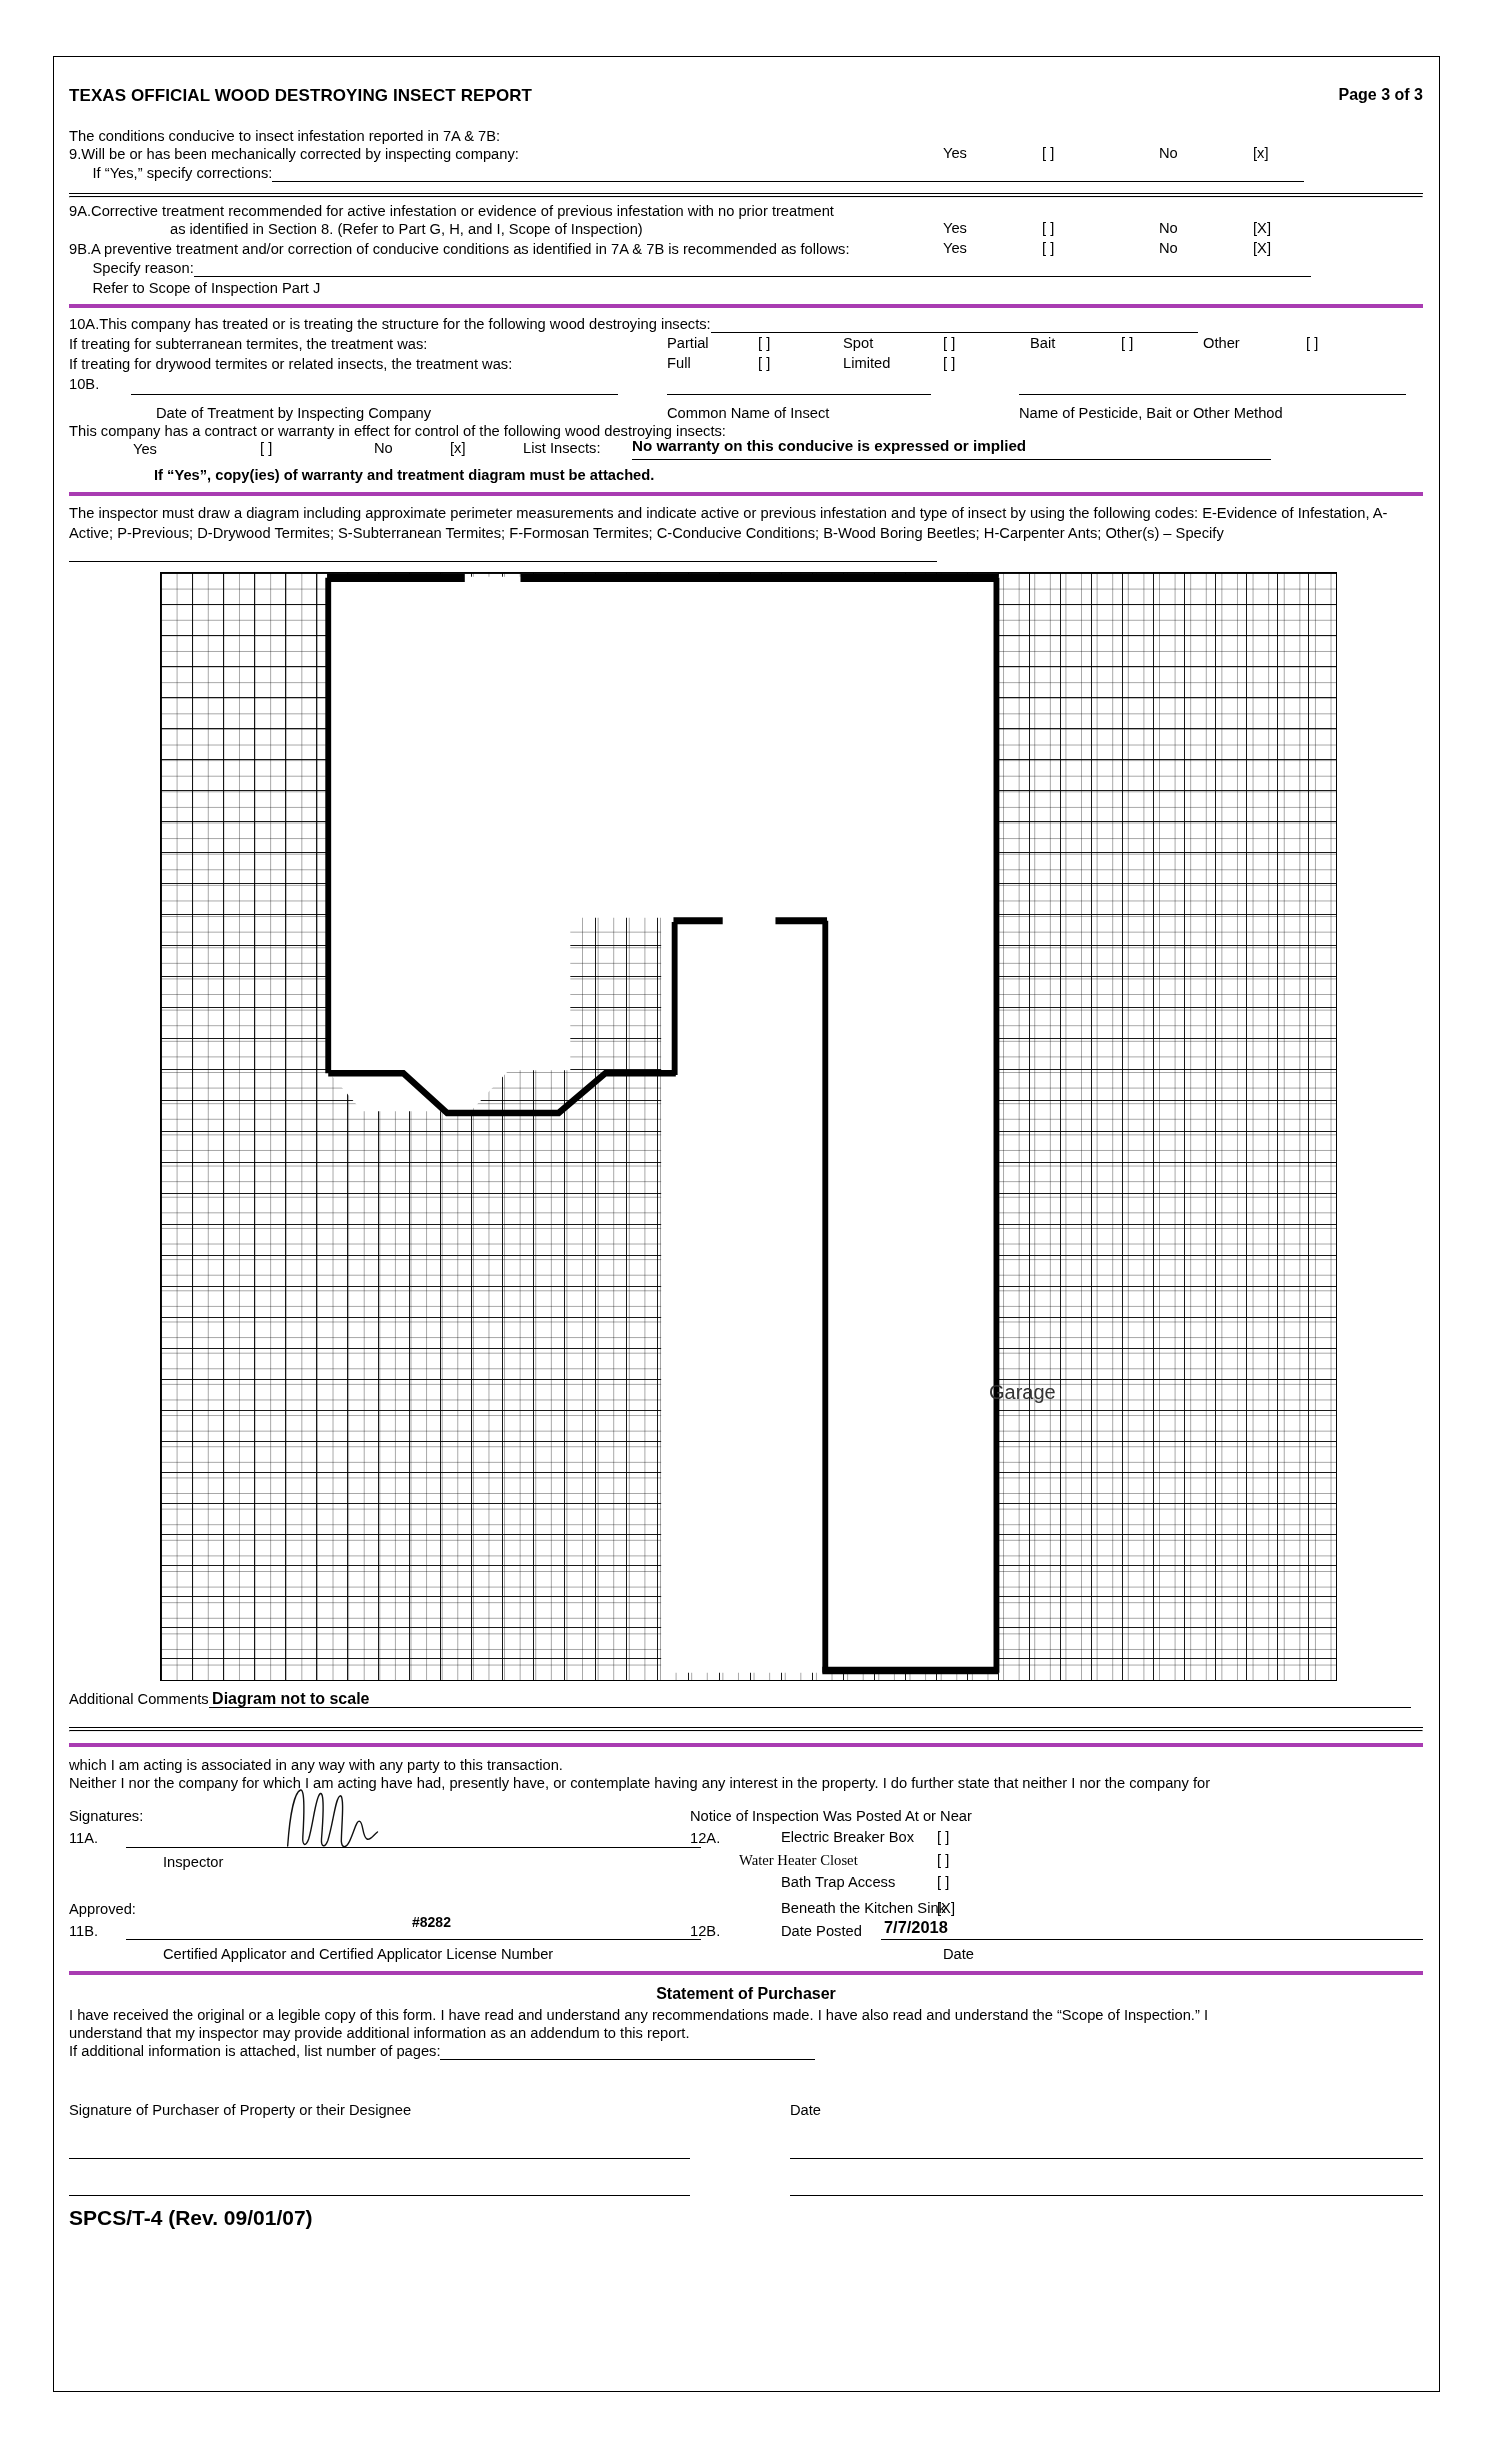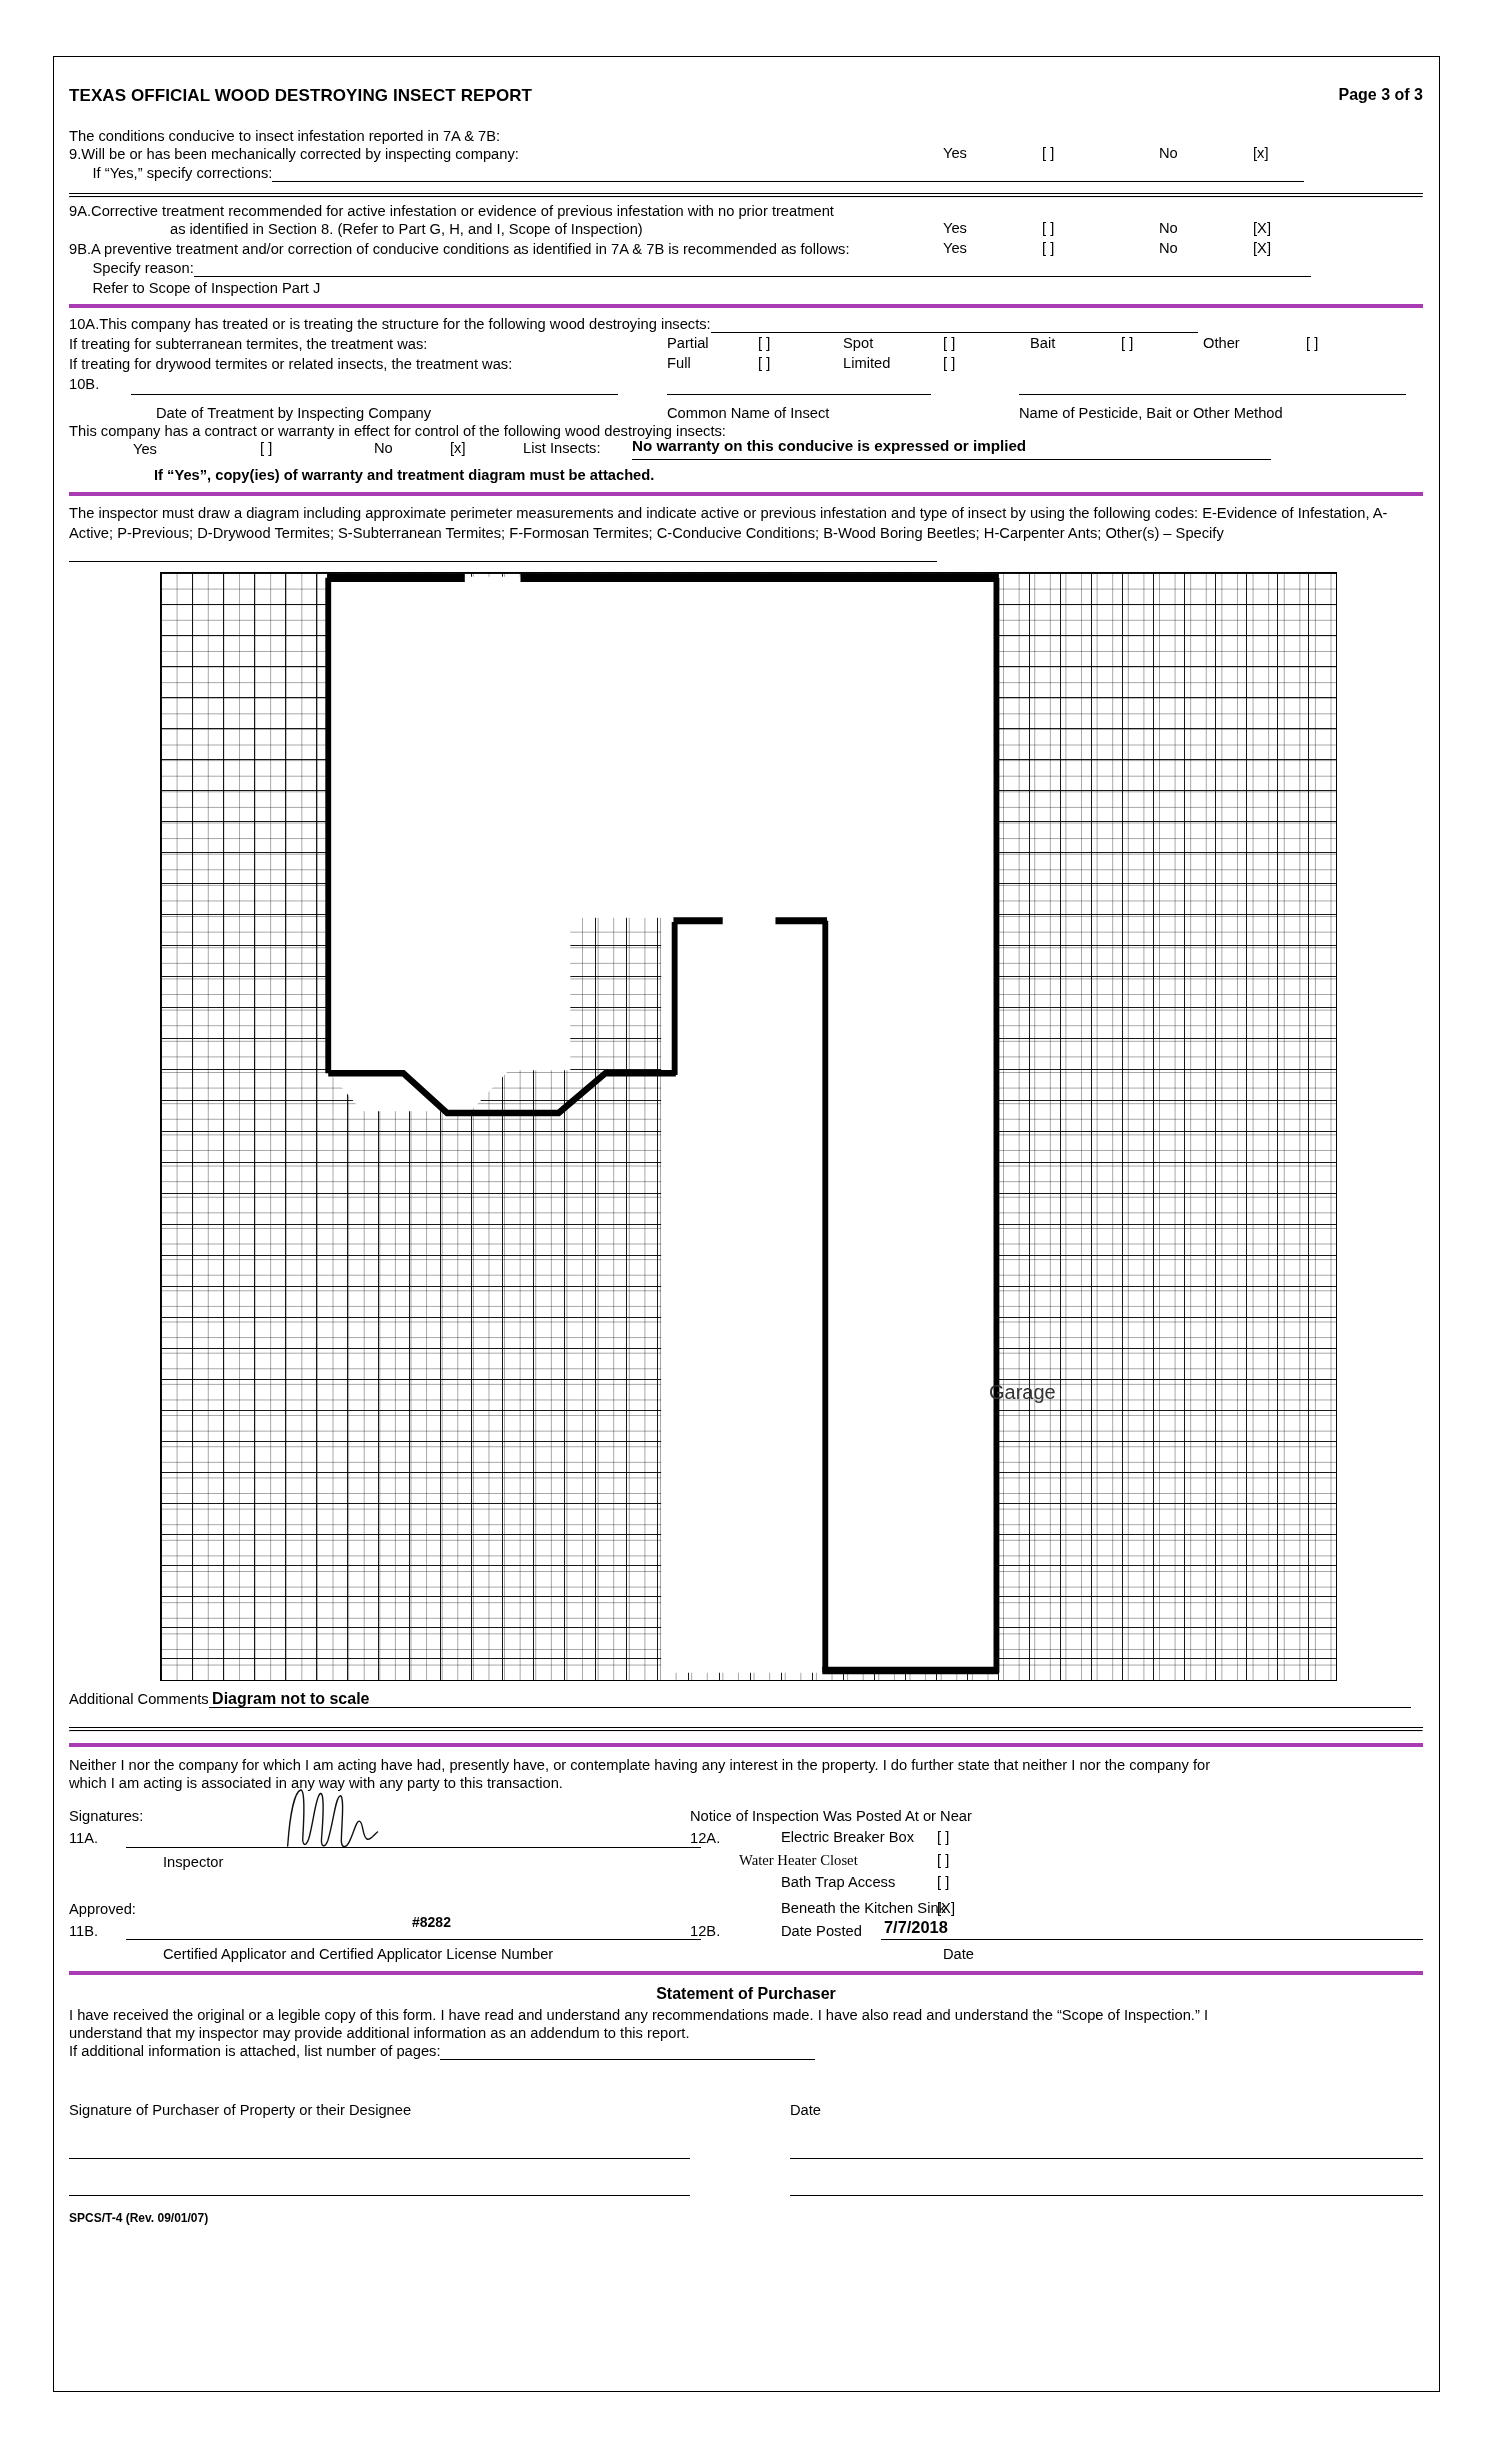--- a/index.html
+++ b/index.html
@@ -286,22 +286,22 @@
         <span class="t">Additional Comments</span><span class="b" style="font-size:16px; border-bottom:1.8px solid #000; padding:0 3.5px;">Diagram not to scale</span><span class="fill" style="width:1038px;"></span>
       </div>
 
       <hr class="rule" style="margin-top:14px;">
       <hr class="rule-thin" style="margin-top:1.8px;">
     </div>
 
     <hr class="purple" style="margin-top:10.6px;">
 
     <div style="margin-top:9.4px;">
+      <div class="t">which I am acting is associated in any way with any party to this transaction.</div>
       <div class="t">Neither I nor the company for which I am acting have had, presently have, or contemplate having any interest in the property.  I do further state that neither I nor the company for</div>
-      <div class="t">which I am acting is associated in any way with any party to this transaction.</div>
     </div>
 
     <div class="row" style="height:158px; margin-top:15.2px;">
 
       <span class="t" style="position:absolute; left:0; top:0;">Signatures:</span>
 
       <svg class="sig-scribble" style="left:208px; top:-24.6px;" width="152" height="70" viewBox="0 0 260 120">
         <path d="M18,108 C22,52 30,16 40,12 C48,9 46,60 44,92 C43,108 49,110 54,96
                  C62,70 66,22 74,18 C82,15 78,72 76,96 C75,110 82,112 87,98
                  C96,70 100,24 108,22 C116,21 110,78 110,100 C111,112 118,112 124,100
@@ -356,18 +356,18 @@
         <span class="t" style="position:absolute; left:721px; top:0;">Date</span>
       </div>
 
       <div class="row" style="height:70px;">
         <span style="position:absolute; left:0;     top:27px;  width:621px; border-top:1.8px solid #000;"></span>
         <span style="position:absolute; left:721px; top:27px; width:633px; border-top:1.8px solid #000;"></span>
         <span style="position:absolute; left:0;     top:64px; width:621px; border-top:1.8px solid #000;"></span>
         <span style="position:absolute; left:721px; top:64px; width:633px; border-top:1.8px solid #000;"></span>
       </div>
 
-      <div class="t b" style="margin-top:8.2px; font-size:12px;">SPCS/T-4 (Rev. 09/01/07)</div>
+      <div class="t b" style="margin-top:8.2px; font-size:21px;">SPCS/T-4 (Rev. 09/01/07)</div>
     </div>
 
   </div>
 </div>
 
 
 </body></html>

